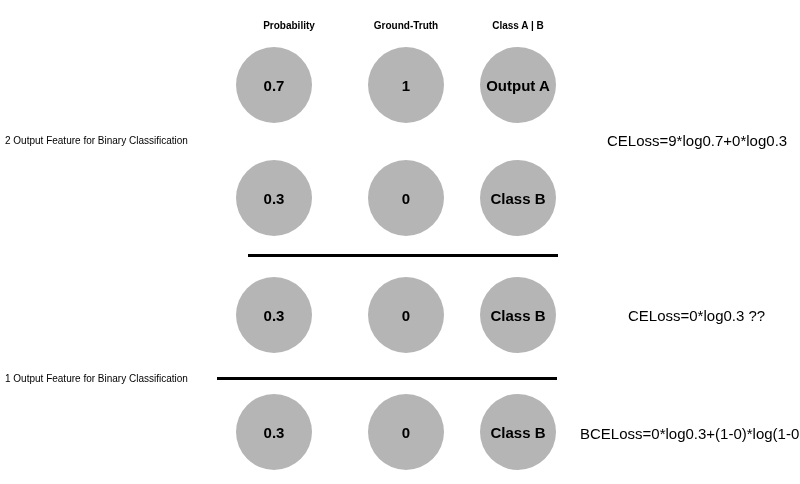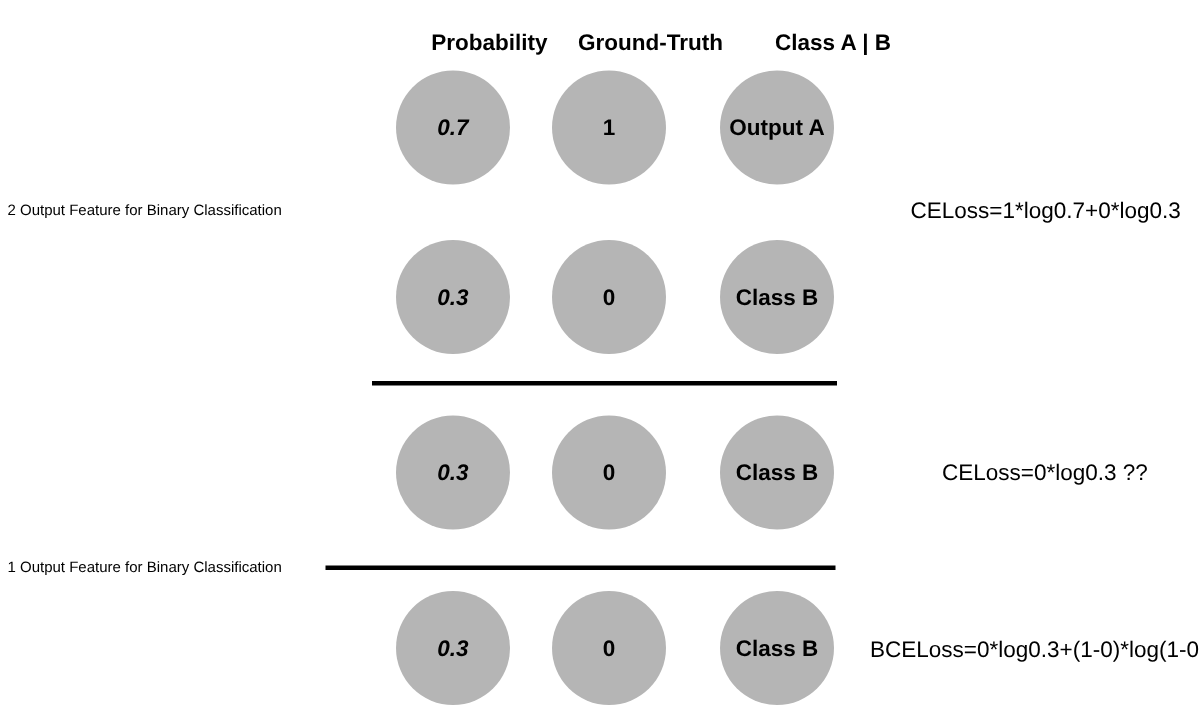--- a/index.html
+++ b/index.html
@@ -12,22 +12,22 @@
     width: 800px;
     height: 484px;
     background: #ffffff;
     font-family: "Liberation Sans", sans-serif;
     color: #000000;
     overflow: hidden;
   }
   .col-header {
     position: absolute;
     width: 152px;
-    text-align: right;
-    font-size: 15px;
+    text-align: center;
+    font-size: 10px;
     font-weight: 600;
     top: 20px;
     white-space: nowrap;
   }
   .circle {
     position: absolute;
     width: 76px;
     height: 76px;
     border-radius: 50%;
     background: var(--circle-fill, #b5b5b5);
@@ -51,21 +51,21 @@
     font-weight: 400;
     white-space: nowrap;
     line-height: 17px;
   }
   .divider {
     position: absolute;
     height: 3px;
     background: var(--divider-color, #000000);
   }
   
-  .c1 { left: 264px; font-style: italic; }
+  .c1 { left: 236px; }
   .c2 { left: 368px; }
   .c3 { left: 480px; }
   
   .r1 { top: 47px; }
   .r2 { top: 160px; }
   .r3 { top: 277px; }
   .r4 { top: 394px; }
   .h1 { left: 213px; }
   .h2 { left: 330px; }
   .h3 { left: 442px; }
@@ -102,17 +102,17 @@
   <div class="circle c1 r3">0.3</div>
   <div class="circle c2 r3">0</div>
   <div class="circle c3 r3">Class B</div>
 
   <div class="divider divider-2"></div>
 
   <div class="circle c1 r4">0.3</div>
   <div class="circle c2 r4">0</div>
   <div class="circle c3 r4">Class B</div>
 
-  <div class="annotation ann-two-output">CELoss=1*log0.7+0*log0.3</div>
+  <div class="annotation ann-two-output">CELoss=9*log0.7+0*log0.3</div>
   <div class="annotation ann-one-output">CELoss=0*log0.3 ??</div>
   <div class="annotation ann-bce">BCELoss=0*log0.3+(1-0)*log(1-0.3)</div>
 
 </div>
 
 </body></html>

